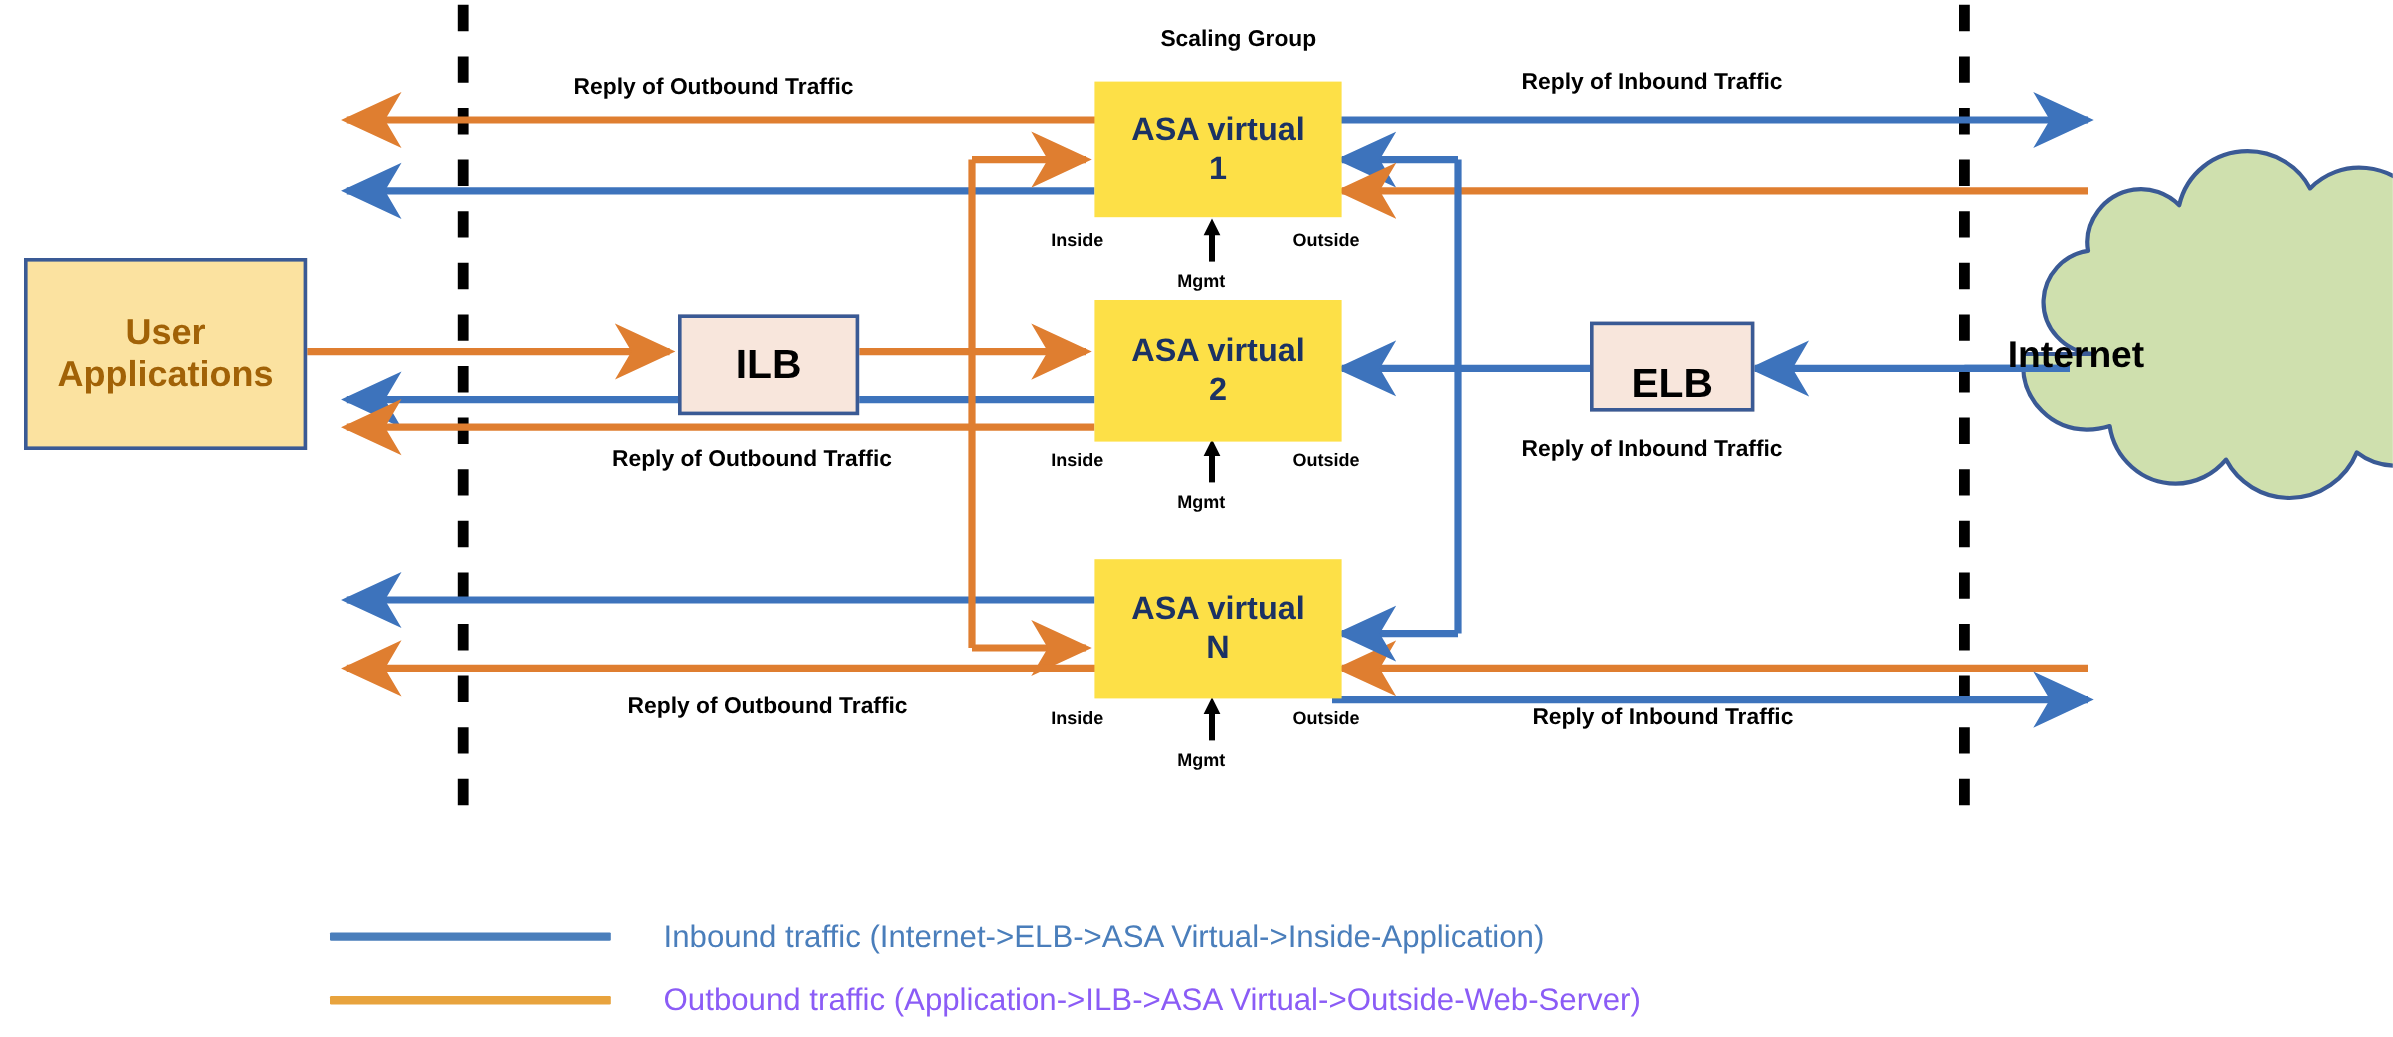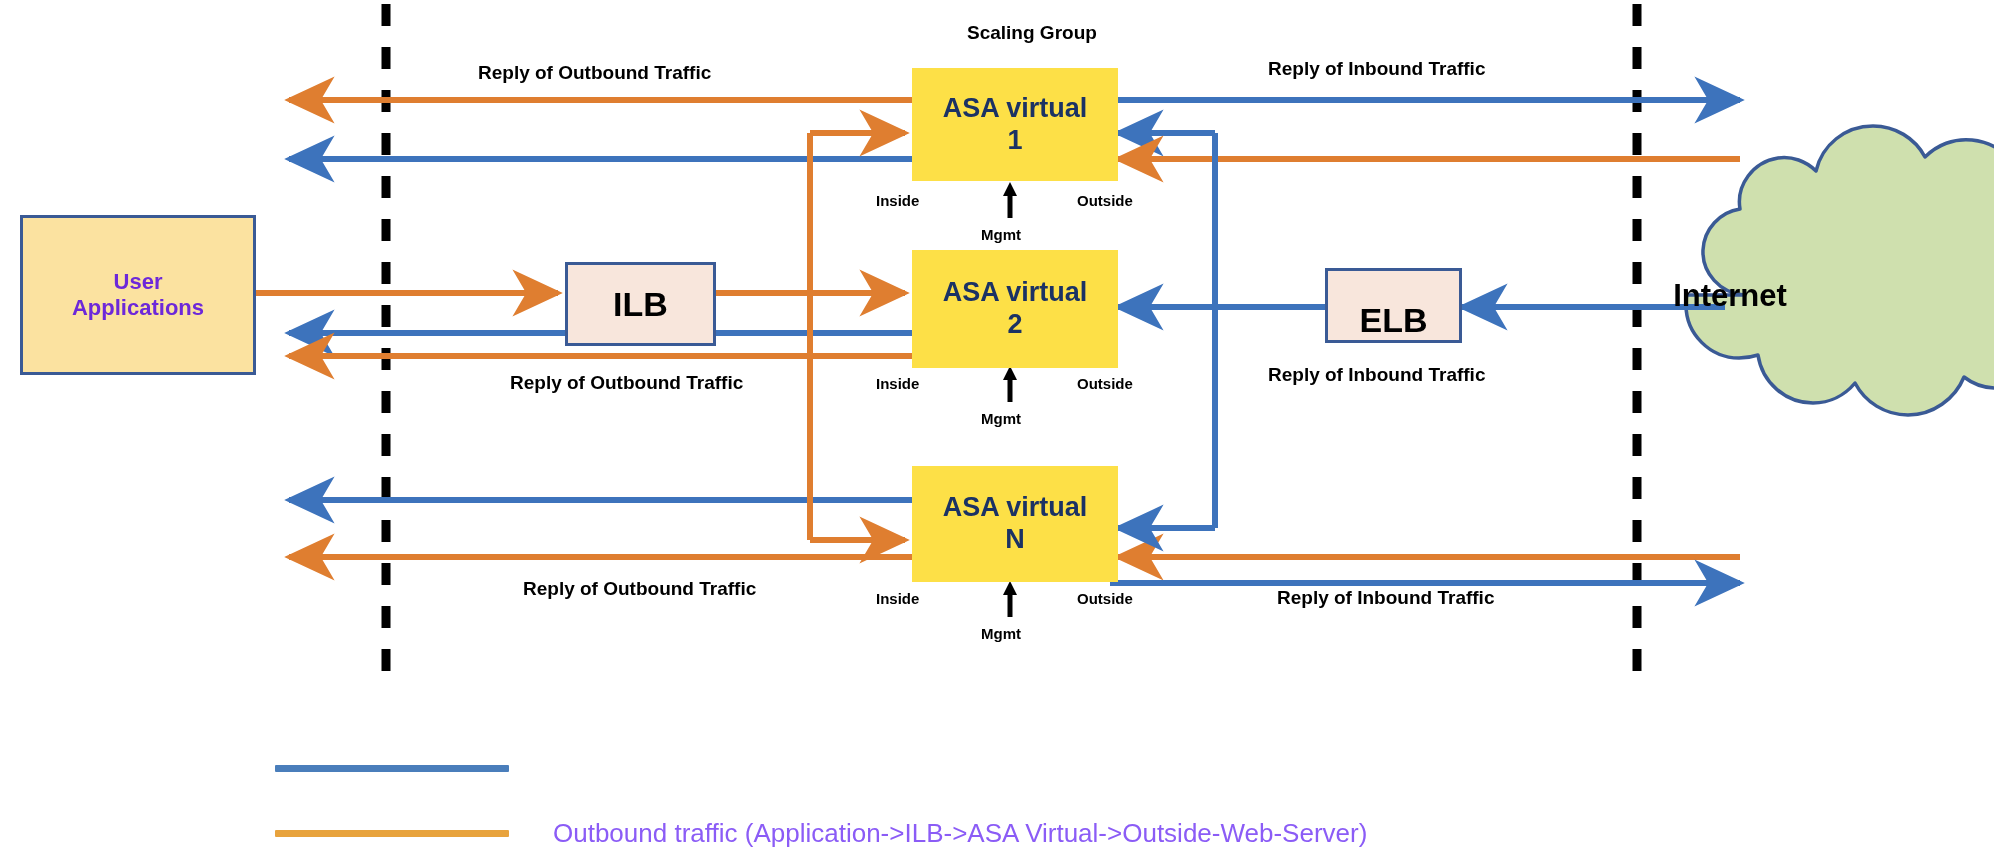--- a/index.html
+++ b/index.html
@@ -30,23 +30,23 @@
     box-sizing: border-box;
     display: flex;
     align-items: center;
     justify-content: center;
     text-align: center;
     line-height: 1.18;
   }
   .node-user {
     border: 3px solid #3a5a95;
     background: #fbe2a0;
-    color: #6d28d9;
-    font-weight: bold;
-    font-size: 22px;
+    color: #a16207;
+    font-weight: bold;
+    font-size: 30px;
   }
   .node-lb {
     border: 3px solid #3a5a95;
     background: #f8e6dc;
     color: #000000;
     font-weight: bold;
     font-size: 34px;
   }
   .node-asa {
     border: none;
@@ -268,20 +268,21 @@
       <div class="lbl lbl-iface" style="left: 1077px; top: 375px;">Outside</div>
       <div class="lbl lbl-iface" style="left: 981px; top: 410px;">Mgmt</div>
       <div class="lbl lbl-iface" style="left: 876px; top: 590px;">Inside</div>
       <div class="lbl lbl-iface" style="left: 1077px; top: 590px;">Outside</div>
       <div class="lbl lbl-iface" style="left: 981px; top: 625px;">Mgmt</div>
     </div>
 
   <div id="legend">
       <div class="legend-row" style="left: 275px; top: 765px;">
         <span class="legend-swatch" style="background: rgb(74, 126, 187);"></span>
+        <span class="legend-text" style="color: rgb(74, 126, 187);">Inbound traffic (Internet-&gt;ELB-&gt;ASA Virtual-&gt;Inside-Application)</span>
       </div>
       <div class="legend-row" style="left: 275px; top: 818px;">
         <span class="legend-swatch" style="background: rgb(232, 163, 61);"></span>
         <span class="legend-text" style="color: #8b5cf6;">Outbound traffic (Application-&gt;ILB-&gt;ASA Virtual-&gt;Outside-Web-Server)</span>
       </div>
     </div>
 
 </div>
 
 </body></html>

